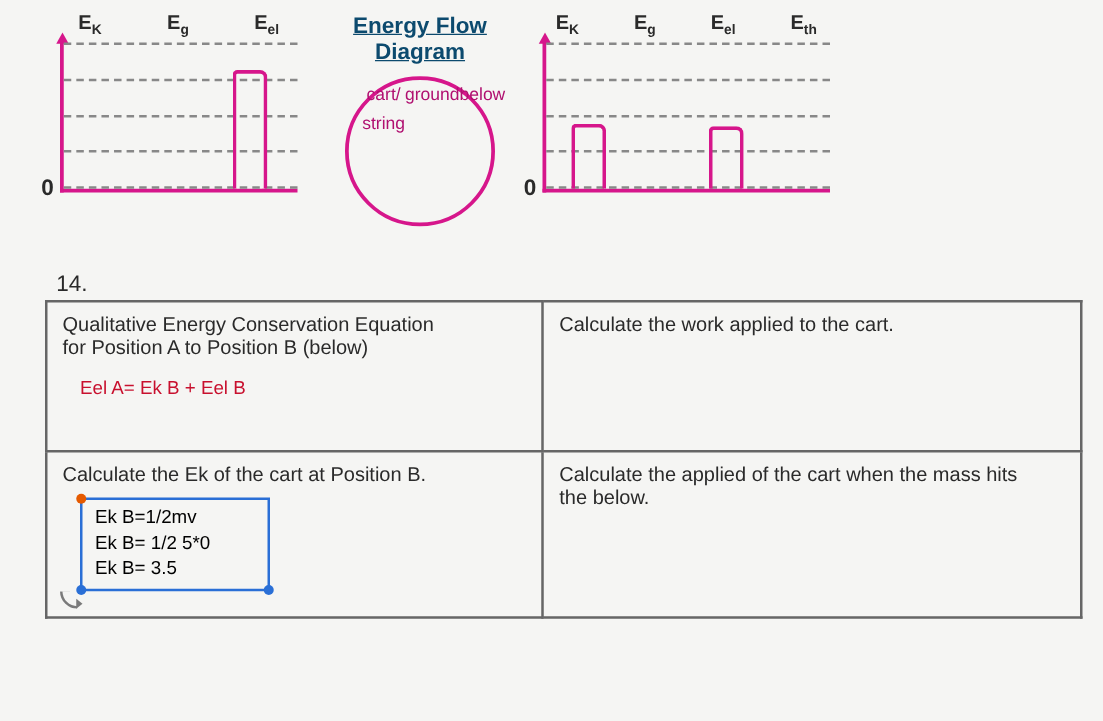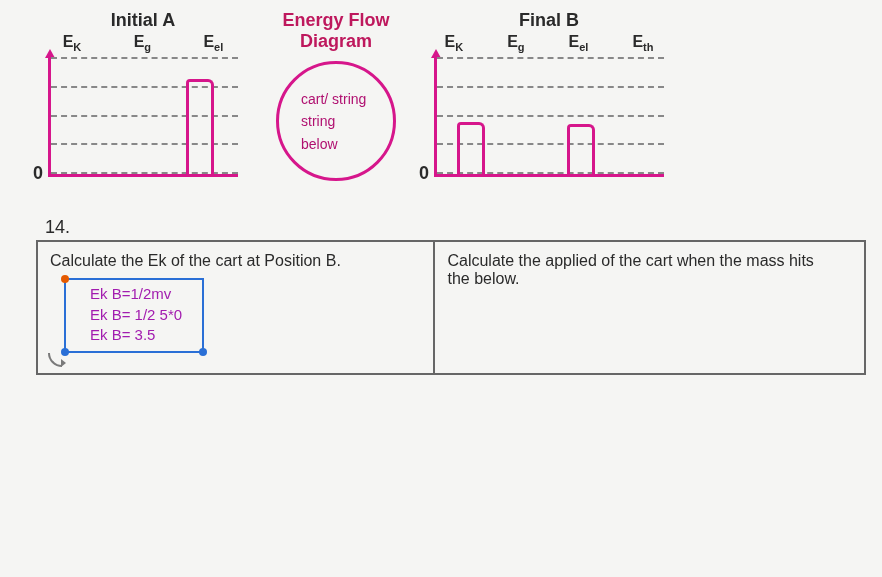--- a/index.html
+++ b/index.html
@@ -81,31 +81,32 @@
     border-top-left-radius: 4px;
     border-top-right-radius: 6px;
     background: transparent;
   }
   .energy-flow {
     text-align: center;
   }
   .ef-title {
     font-weight: bold;
     font-size: 18px;
-    color: #be185d;
+    color: #0c4a6e;
     line-height: 1.15;
+    text-decoration: underline;
   }
   .ef-circle {
     margin: 10px auto 0;
     width: 120px;
     height: 120px;
     border: 3px solid #d6168b;
     border-radius: 50%;
     display: flex;
-    flex-direction: column;
+    flex-direction: row;
     align-items: flex-start;
     justify-content: center;
     padding-left: 22px;
     font-size: 14px;
     color: #b01070;
     line-height: 1.6;
   }
   .q-num {
     margin-top: 36px;
     font-size: 18px;
@@ -130,24 +131,24 @@
   .red-eq {
     color: #c8102e;
     font-size: 15px;
     margin-top: 14px;
     margin-left: 14px;
   }
   .strike-text { }
   .anno-box {
     margin: 8px 0 0 14px;
     border: 2px solid #2a6fd6;
-    padding: 4px 10px 6px 24px;
-    color: #a21caf;
+    padding: 4px 10px 6px 10px;
+    color: #000000;
     font-size: 15px;
-    width: 140px;
+    width: 152px;
     position: relative;
     line-height: 1.35;
   }
   .handle {
     position: absolute;
     width: 8px; height: 8px;
     background: #2a6fd6;
     border-radius: 50%;
   }
   .h-tl { top: -5px; left: -5px; background:#e55a00;}
@@ -170,21 +171,20 @@
     border-top:4px solid transparent;
     border-bottom:4px solid transparent;
   }
 </style>
 </head>
 <body>
 
 <div class="top-row">
 
   <div class="chart-col">
-    <div class="col-title">Initial  A</div>
     <div class="axis-labels">
       <span>E<sub>K</sub></span>
       <span>E<sub>g</sub></span>
       <span>E<sub>el</sub></span>
     </div>
     <div class="bar-chart">
       <div class="arrowhead"></div>
       <div class="gridlines">
         <div></div>
           <div></div>
@@ -197,27 +197,26 @@
     </div>
   </div>
 
   <div class="energy-flow">
     <div class="ef-title">
       <span>Energy Flow</span><br>
       <span>Diagram</span>
     </div>
     <div class="ef-circle">
       <div>cart/ string</div>
-      <div>string</div>
+      <div>ground</div>
       <div>below</div>
     </div>
   </div>
 
   <div class="chart-col">
-    <div class="col-title">Final  B</div>
     <div class="axis-labels" style="width:230px;">
       <span>E<sub>K</sub></span>
       <span>E<sub>g</sub></span>
       <span>E<sub>el</sub></span>
       <span>E<sub>th</sub></span>
     </div>
     <div class="bar-chart wide">
       <div class="arrowhead"></div>
       <div class="gridlines">
         <div></div>
@@ -231,20 +230,30 @@
       <span class="zero-label">0</span>
     </div>
   </div>
 
 </div>
 
 <div class="q-num">14.</div>
 
 <table class="answer-table">
   <tbody>
+      <tr>
+    <td>
+      <div>Qualitative Energy Conservation Equation</div>
+      <div>for Position A to Position B (below)</div>
+      <div class="red-eq">Eel A= Ek B + Eel B</div>
+    </td>
+    <td>
+      <div>Calculate the work applied to the cart.</div>
+    </td>
+  </tr>
   <tr>
     <td>
       <div>
         <span class="strike-text">Calculate the Ek</span><span> of the cart at Position B.</span>
       </div>
       <div class="anno-box">
         <div class="handle h-tl"></div>
         <div class="handle h-bl"></div>
         <div class="handle h-br"></div>
         <div class="rotate-handle"></div>

